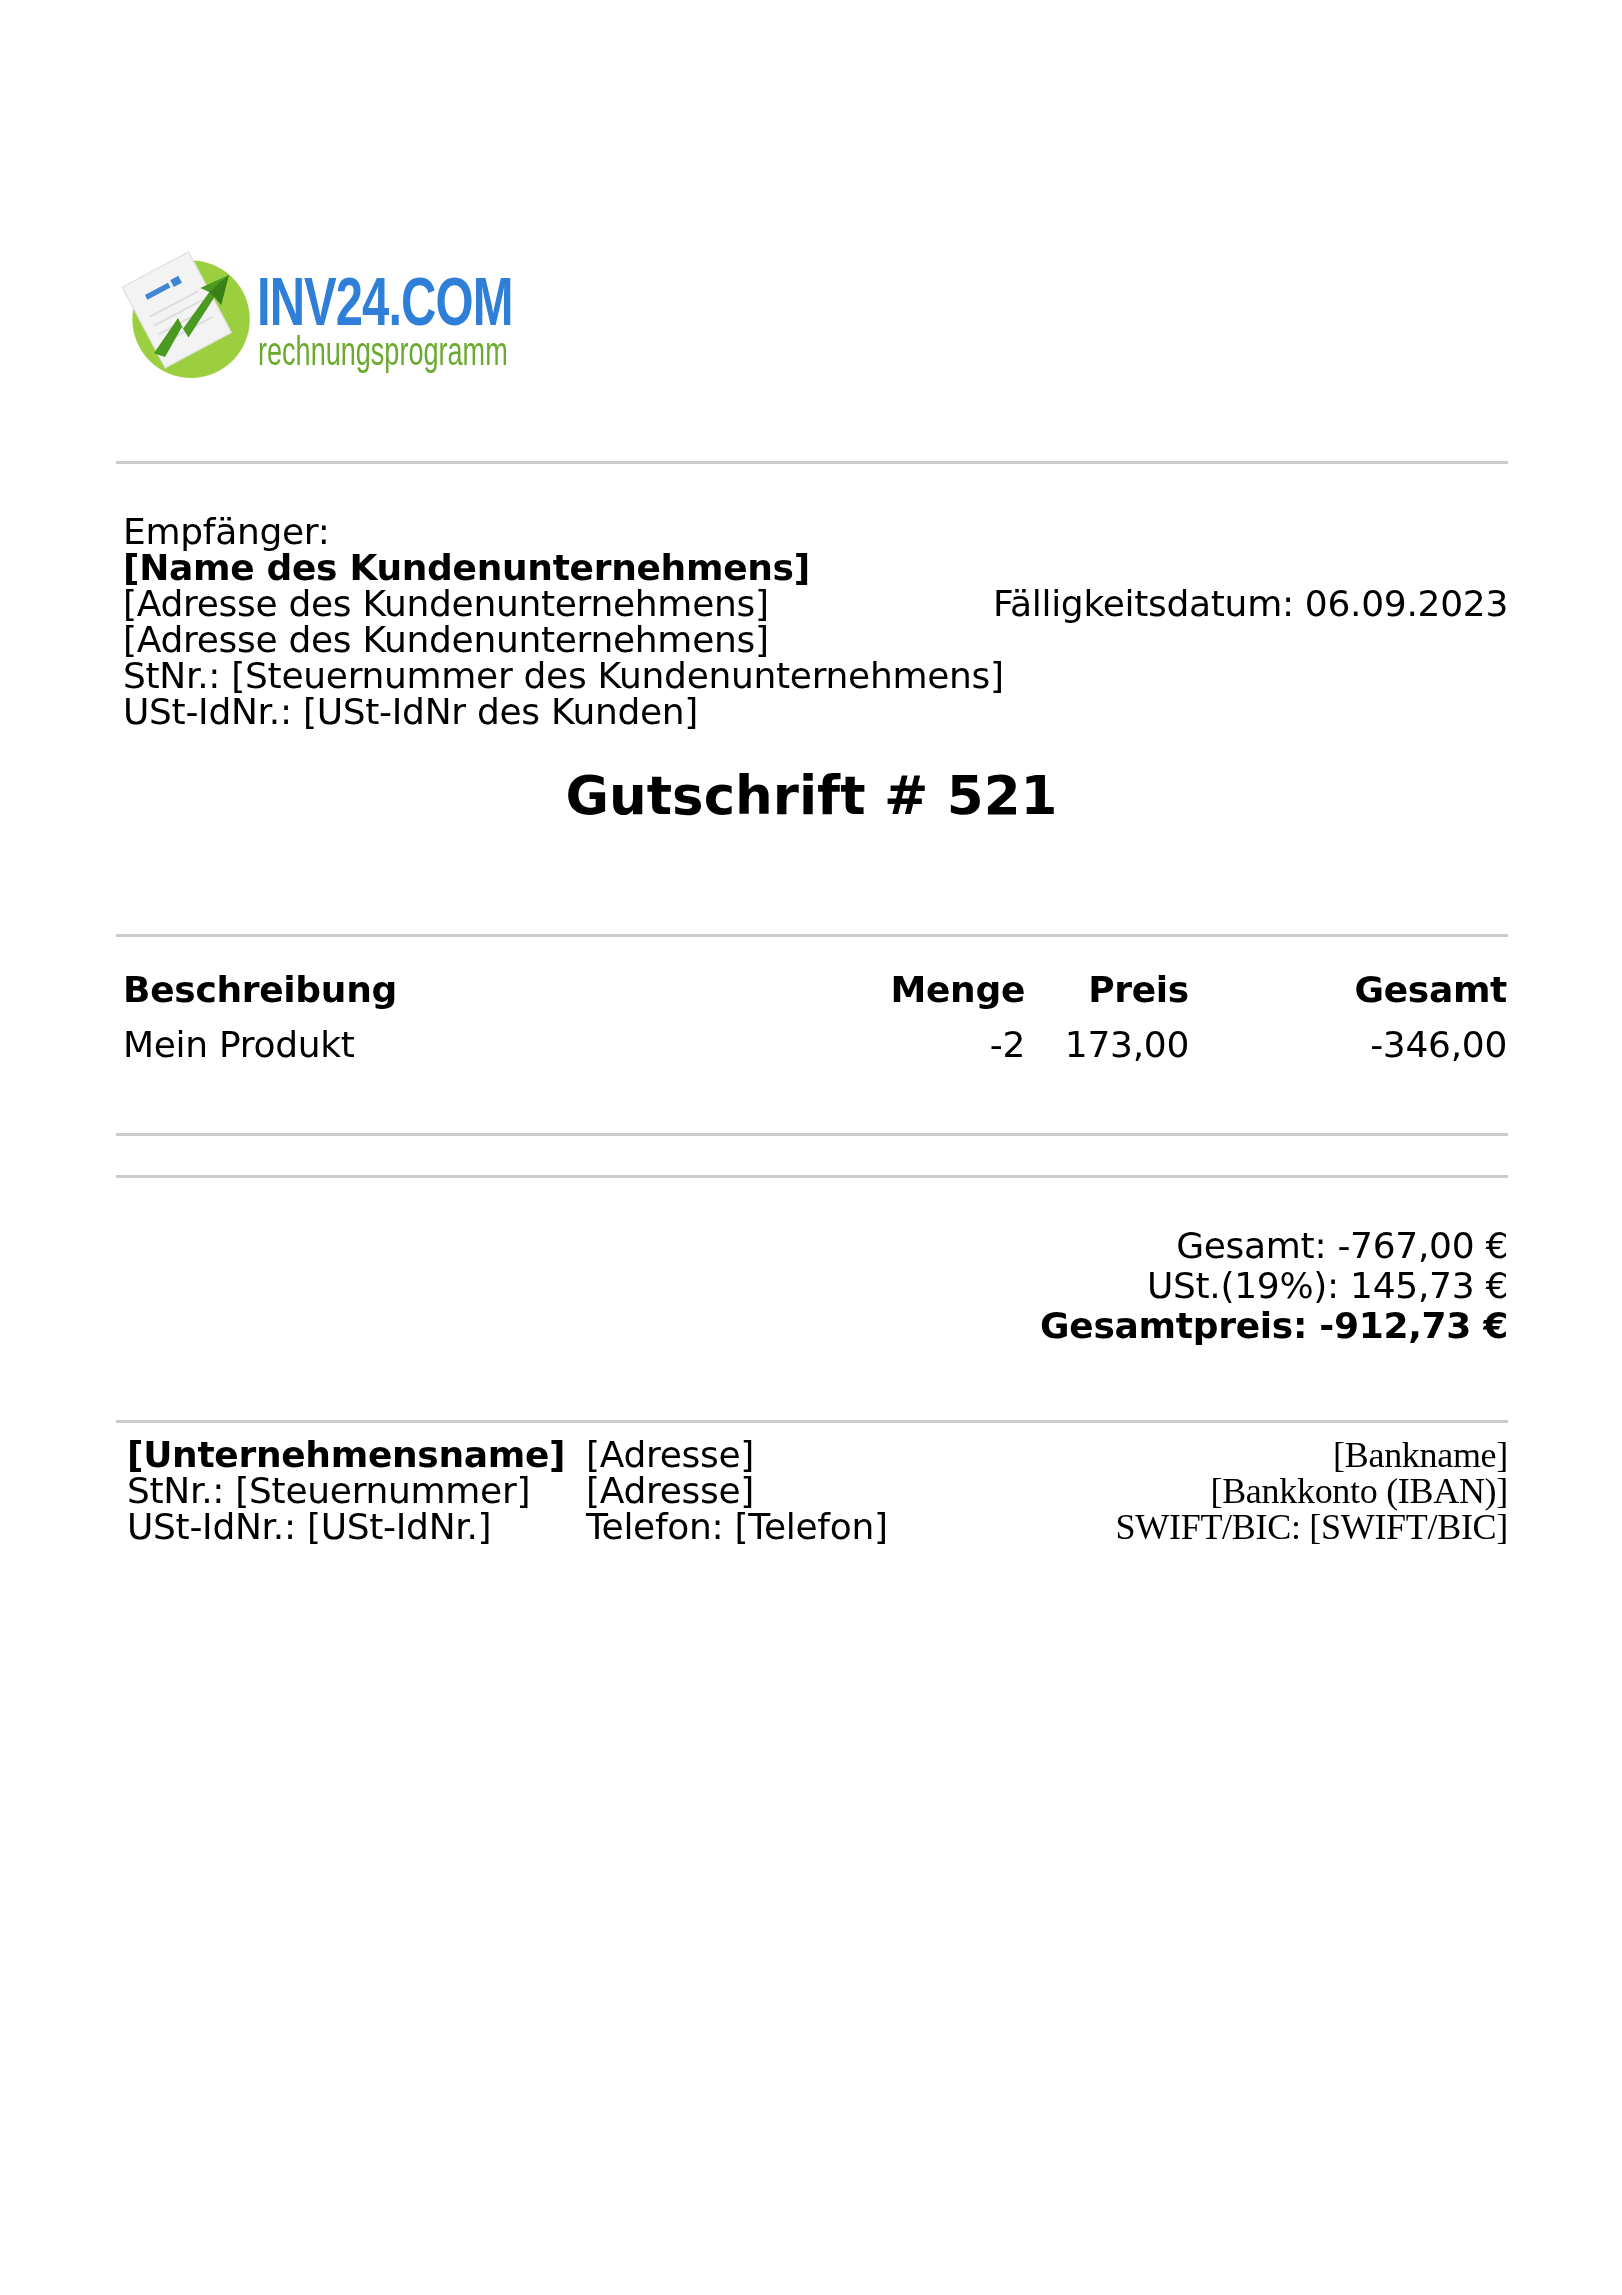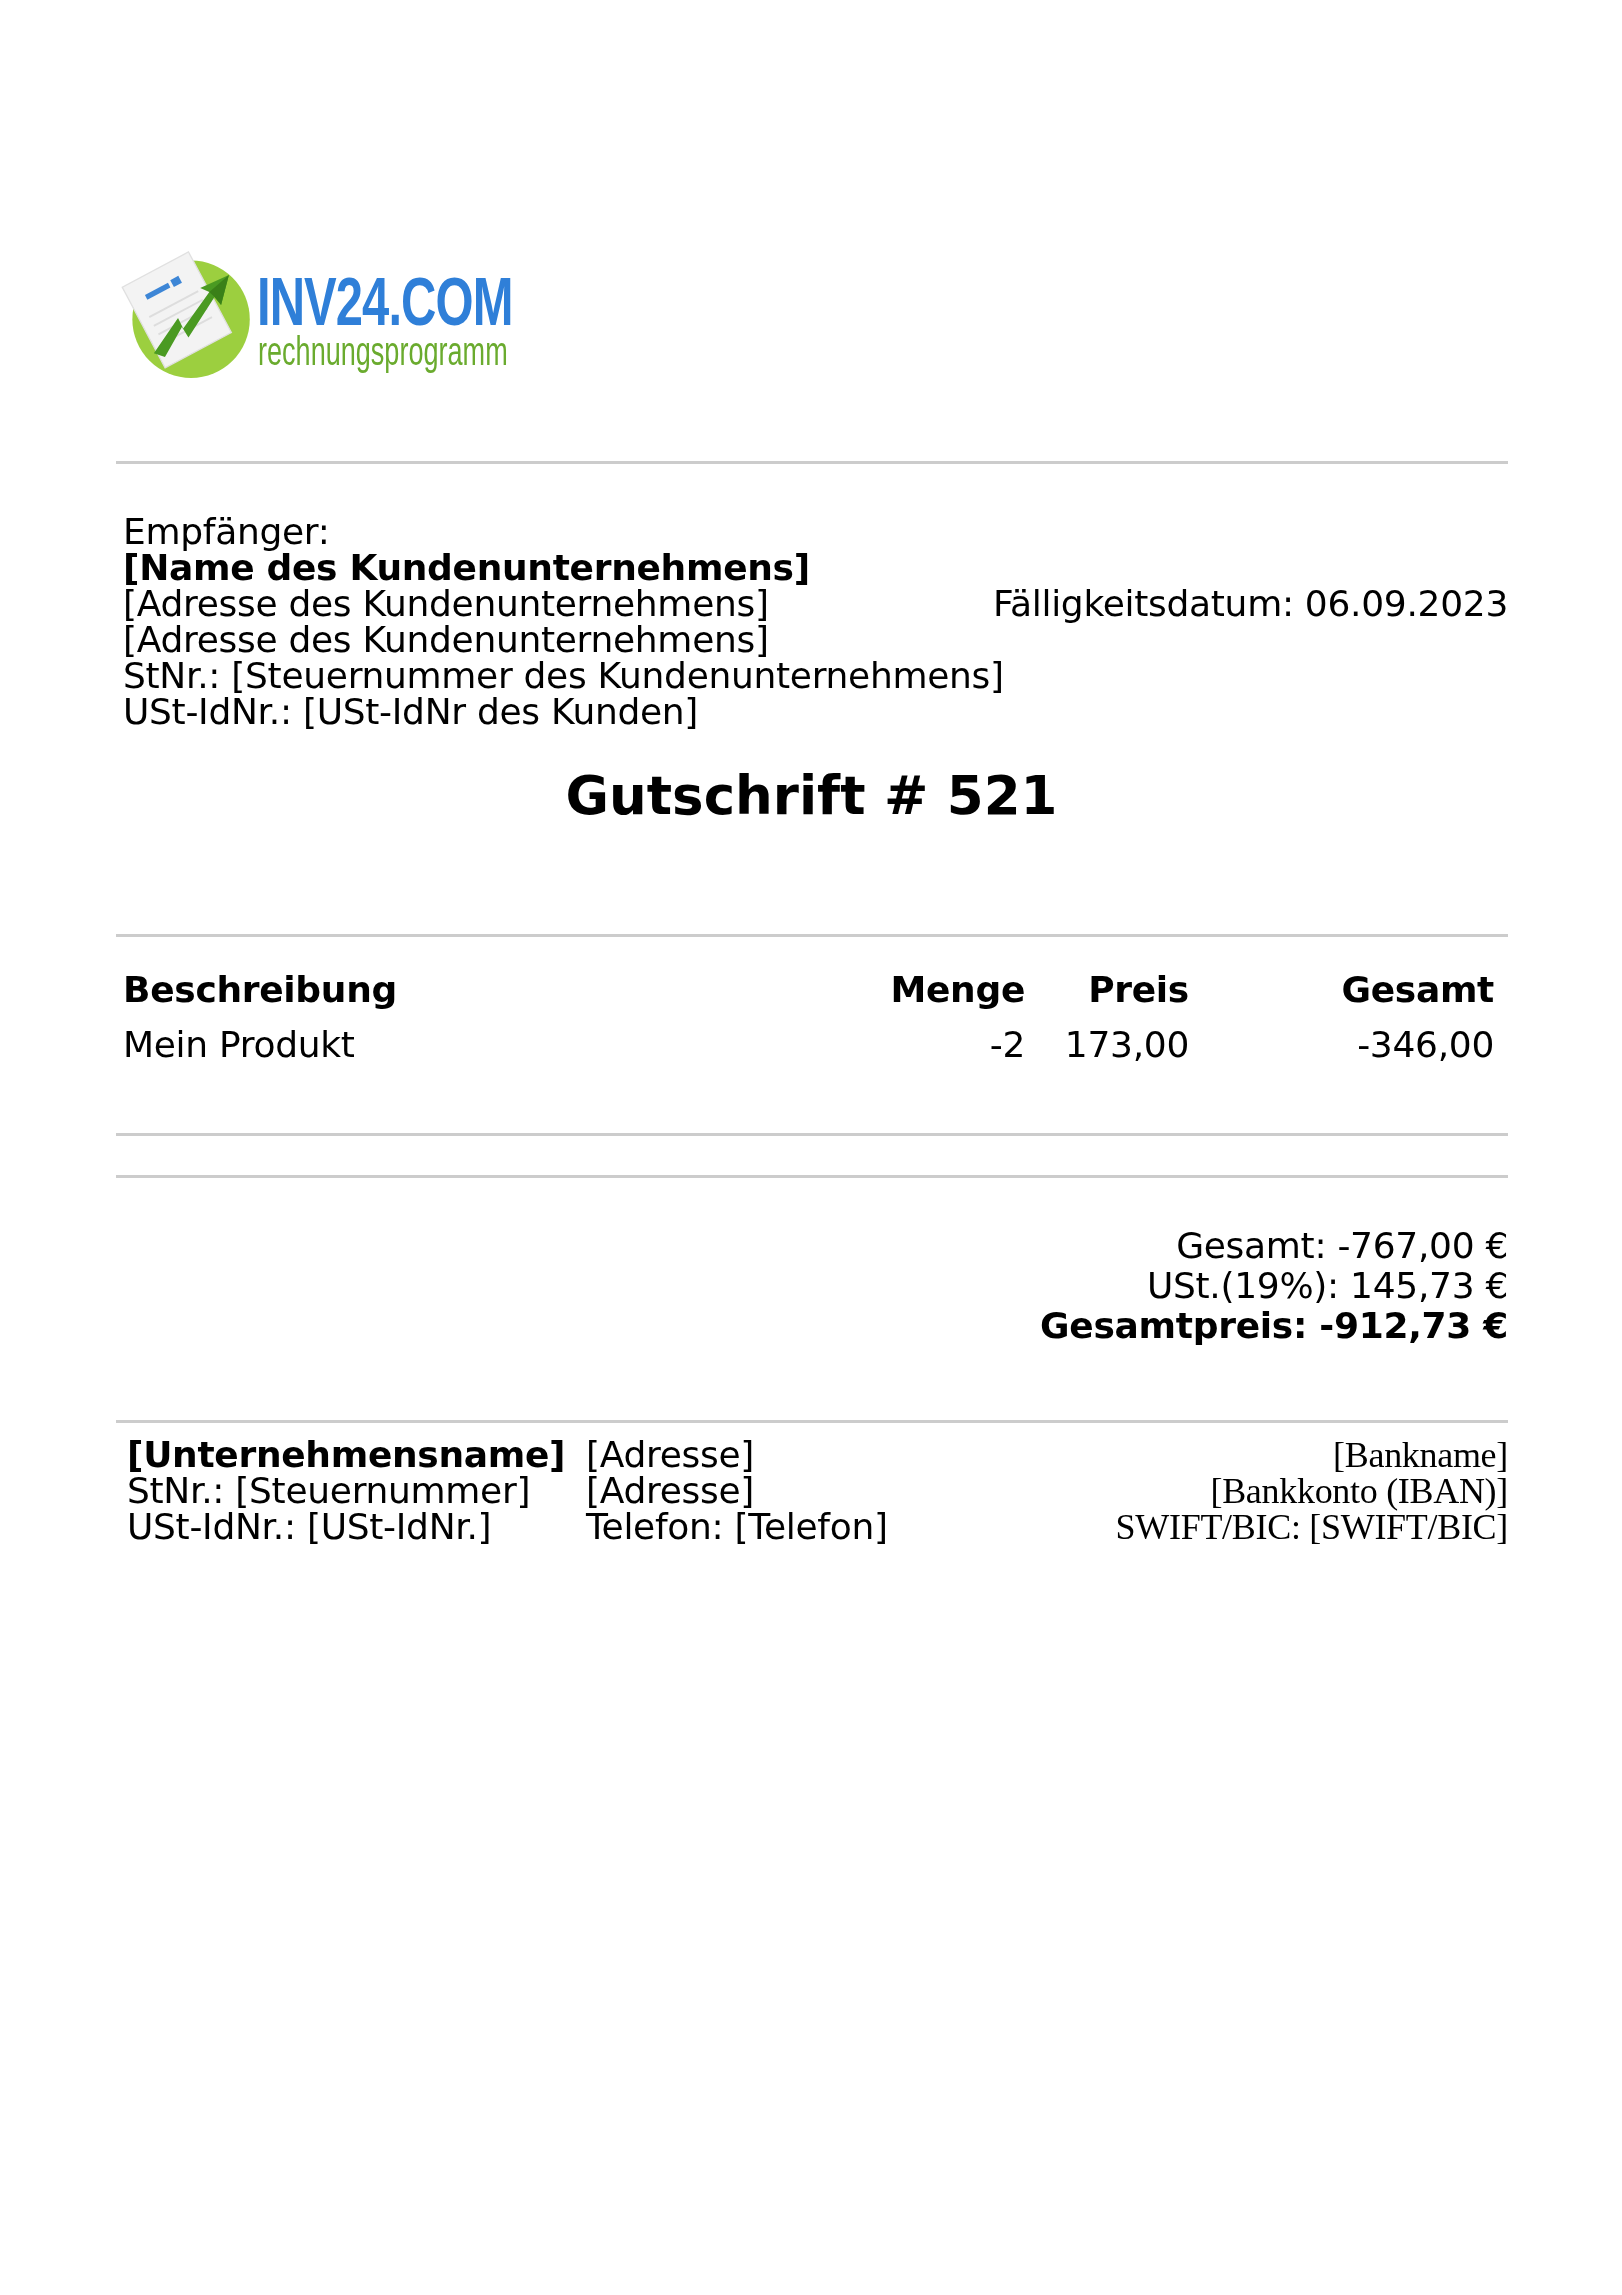--- a/index.html
+++ b/index.html
@@ -115,21 +115,21 @@
       height: 36px;
     }
     .items .header-row { height: 55px; }
     .items .cell {
       position: absolute;
       top: 0;
     }
     .c-desc { left: 0; }
     .c-qty { right: 483px; text-align: right; }
     .c-price { right: 319px; text-align: right; }
-    .c-total { right: 14px; text-align: right; }
+    .c-total { right: 1px; text-align: right; }
     .items .row.data { height: 47px; }
 
     
     .totals {
       position: absolute;
       right: 115px;
       top: 1194px;
       text-align: right;
     }
     .totals .txt { line-height: 40px; }

